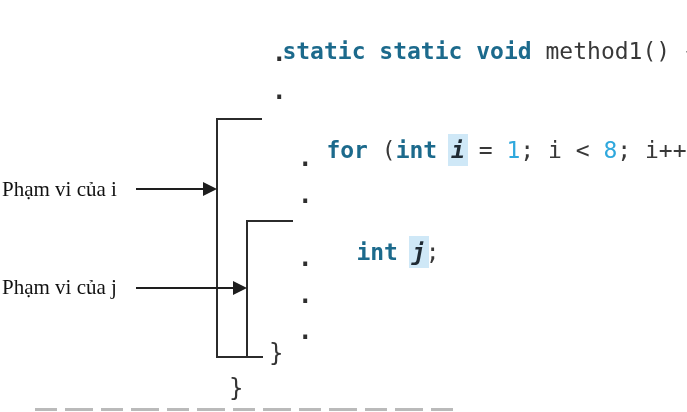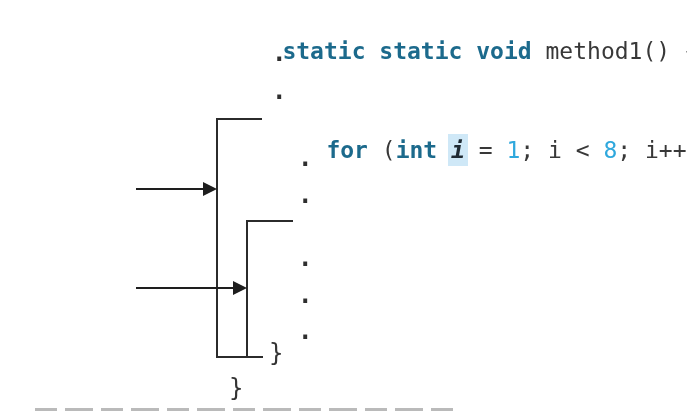--- a/index.html
+++ b/index.html
@@ -119,36 +119,41 @@
   <div class="dot" style="left:272px; top:41px;">.</div>
   <div class="dot" style="left:272px; top:79px;">.</div>
 
   <div class="code-line" style="left:271px; top:105px;">
     <span class="kw">for</span><span> (</span><span class="kw">int</span><span> </span><span class="var-hl">i</span><span> = </span><span class="lit">1</span><span>; i &lt; </span><span class="lit">8</span><span>; i++) {</span>
   </div>
 
   <div class="dot" style="left:298px; top:146px;">.</div>
   <div class="dot" style="left:298px; top:183px;">.</div>
 
+  <div class="code-line" style="left:301px; top:207px;">
+    <span class="kw">int</span><span> </span><span class="var-hl">j</span><span>;</span>
+  </div>
 
   <div class="dot" style="left:298px; top:246px;">.</div>
   <div class="dot" style="left:298px; top:283px;">.</div>
   <div class="dot" style="left:298px; top:319px;">.</div>
 
   <div class="brace" style="left:269px; top:339px;">}</div>
   <div class="brace" style="left:229px; top:374px;">}</div>
 
   <div class="hline" style="left:216px; top:118px; width:46px;"></div>
   <div class="vline" style="left:216px; top:118px; height:240px;"></div>
   <div class="hline" style="left:216px; top:356px; width:47px;"></div>
 
   <div class="hline" style="left:246px; top:220px; width:47px;"></div>
   <div class="vline" style="left:246px; top:220px; height:138px;"></div>
 
+  <div class="scope-label" style="left:2px; top:176px;">Phạm vi của i</div>
   <div class="arrow-shaft" style="left:136px; top:188px; width:68px;"></div>
   <div class="arrow-head" style="left:203px; top:182px;"></div>
 
+  <div class="scope-label" style="left:2px; top:274px;">Phạm vi của j</div>
   <div class="arrow-shaft" style="left:136px; top:287px; width:97px;"></div>
   <div class="arrow-head" style="left:233px; top:281px;"></div>
 
   <div class="caption-remnant"></div>
 
 </div>
 
 </body></html>

